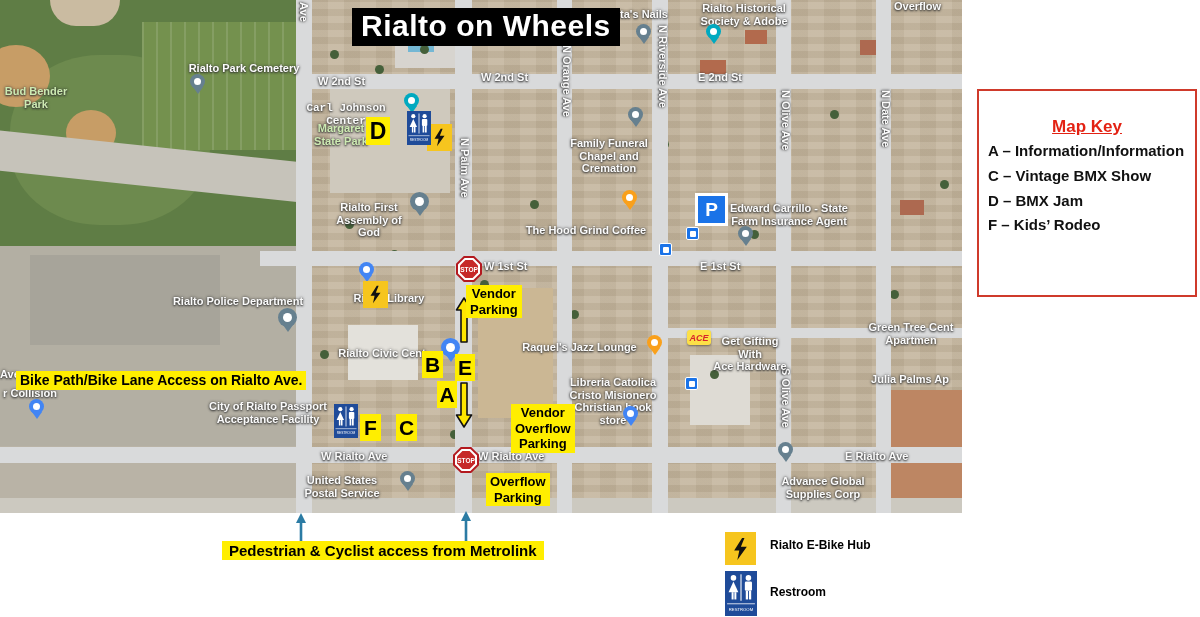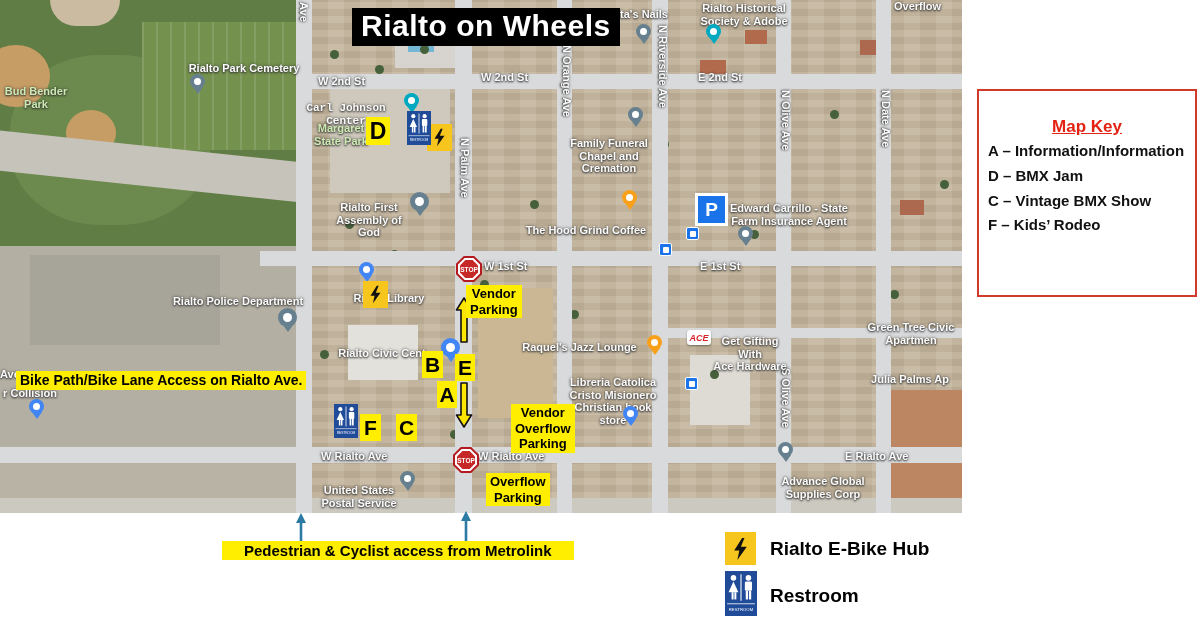--- a/index.html
+++ b/index.html
@@ -34,21 +34,21 @@
   .pin-gray{color:#66808f;} .pin-teal{color:#00a9c0;} .pin-orange{color:#f9a01b;} .pin-blue{color:#4285f4;}
   .pin-lg{width:19px;height:19px;} .pin-lg::before{inset:5px;} .pin-lg::after{top:17px;}
 
   .bus{position:absolute;z-index:4;width:11px;height:11px;background:#1a73e8;border:1px solid #fff;
        border-radius:2px;}
   .bus::after{content:"";position:absolute;inset:2.5px;background:#fff;border-radius:1px;}
 
   .pbox{position:absolute;z-index:4;width:27px;height:27px;background:#1a73e8;border:3px solid #fff;
         color:#fff;font-weight:bold;font-size:19px;display:flex;align-items:center;justify-content:center;}
 
-  .acebox{position:absolute;z-index:4;width:24px;height:15px;background:#ffffff;border-radius:3px;
+  .acebox{position:absolute;z-index:4;width:24px;height:15px;background:#fde047;border-radius:3px;
         color:#d8242c;font-weight:bold;font-style:italic;font-size:9px;display:flex;align-items:center;
         justify-content:center;box-shadow:0 1px 2px rgba(0,0,0,.4);}
 
   
   .stopsign{position:absolute;z-index:6;width:26px;height:26px;background:#b3191f;
      clip-path:polygon(30% 0,70% 0,100% 30%,100% 70%,70% 100%,30% 100%,0 70%,0 30%);}
   .stopsign::before{content:"";position:absolute;inset:2px;background:#fff;
      clip-path:polygon(30% 0,70% 0,100% 30%,100% 70%,70% 100%,30% 100%,0 70%,0 30%);}
   .stopin{position:absolute;inset:4px;background:#c62828;z-index:1;
      clip-path:polygon(30% 0,70% 0,100% 30%,100% 70%,70% 100%,30% 100%,0 70%,0 30%);
@@ -70,23 +70,23 @@
          font-size:30px;padding:1px 9px 3px 9px;letter-spacing:.5px;}
 
   
   #mapkey{position:absolute;left:977px;top:89px;width:216px;height:204px;background:#fff;
           border:2px solid #cf3a2b;z-index:7;}
   #mapkey .mk-title{margin-top:26px;text-align:center;color:#e32213;font-weight:bold;font-size:17px;
           text-decoration:underline;}
   #mapkey .mk-entry{margin:3px 0 0 9px;color:#111;font-weight:bold;font-size:15px;line-height:1.45;}
 
   
-  .leg-lab{position:absolute;color:#000;font-weight:bold;font-size:19px;z-index:7;}
+  .leg-lab{position:absolute;color:#000;font-weight:bold;font-size:12px;z-index:7;}
   .bot-lab{position:absolute;z-index:7;background:#ffee00;color:#000;font-weight:bold;font-size:15px;
-           padding:1px 22px;}
+           padding:1px 7px;}
 </style>
 </head>
 <body>
 
 <div id="map">
 
   <div class="terr" style="left:0;top:0;width:318px;height:248px;background:#5f7d45;"></div>
   <div class="terr" style="left:10px;top:55px;width:200px;height:170px;background:#6d8a4e;border-radius:45%;"></div>
   <div class="terr" style="left:142px;top:22px;width:162px;height:128px;background:#74914e;background-image:repeating-linear-gradient(90deg,rgba(255,255,255,.12) 0 2px,transparent 2px 14px);"></div>
   <div class="terr" style="left:-18px;top:45px;width:68px;height:62px;background:#c79d66;border-radius:50%;"></div>
@@ -156,28 +156,30 @@
 Chapel and Cremation</div>
   <div class="mlab" style="left:520px;top:224px;width:132px;">The Hood Grind Coffee</div>
   <div class="mlab" style="left:723px;top:202px;width:132px;">Edward Carrillo - State
 Farm Insurance Agent</div>
   <div class="mlab" style="left:162px;top:295px;width:152px;">Rialto Police Department</div>
   <div class="mlab" style="left:343px;top:292px;width:92px;">Rialto Library</div>
   <div class="mlab" style="left:331px;top:347px;width:102px;">Rialto Civic Cent</div>
   <div class="mlab" style="left:516px;top:341px;width:127px;">Raquel's Jazz Lounge</div>
   <div class="mlab" style="left:711px;top:335px;width:78px;">Get Gifting With
 Ace Hardware</div>
-  <div class="mlab" style="left:858px;top:321px;width:106px;">Green Tree Civic
+  <div class="mlab" style="left:858px;top:321px;width:106px;">Green Tree Cent
 Apartmen</div>
   <div class="mlab" style="left:864px;top:373px;width:92px;">Julia Palms Ap</div>
   <div class="mlab" style="left:561px;top:376px;width:104px;">Libreria Catolica
 Cristo Misionero
 Christian book store</div>
   <div class="mlab" style="left:0;top:387px;width:60px;">r Collision</div>
-  <div class="mlab" style="left:318px;top:474px;width:82px;margin-top:10px;">United States
+  <div class="mlab" style="left:202px;top:400px;width:132px;">City of Rialto Passport
+Acceptance Facility</div>
+  <div class="mlab" style="left:301px;top:474px;width:82px;">United States
 Postal Service</div>
   <div class="mlab" style="left:774px;top:475px;width:98px;">Advance Global
 Supplies Corp</div>
 
   <div class="pin pin-gray" style="left:190px;top:74px;"></div>
   <div class="pin pin-teal" style="left:404px;top:93px;"></div>
   <div class="pin pin-gray" style="left:636px;top:24px;"></div>
   <div class="pin pin-teal" style="left:706px;top:24px;"></div>
   <div class="pin pin-gray" style="left:628px;top:107px;"></div>
   <div class="pin pin-gray pin-lg" style="left:410px;top:192px;"></div>
@@ -272,22 +274,22 @@
   <div class="ylab" style="left:486px;top:473px;">Overflow
 Parking</div>
   <div class="ylab" style="left:16px;top:371px;font-size:14px;white-space:nowrap;text-align:right;">Bike Path/Bike Lane Access on Rialto Ave.</div>
 </div>
 
 <div id="title">Rialto on Wheels</div>
 
 <div id="mapkey">
   <div class="mk-title">Map Key</div>
   <div class="mk-entry">A – Information/Information</div>
+  <div class="mk-entry">C – Vintage BMX Show</div>
   <div class="mk-entry">D – BMX Jam</div>
-  <div class="mk-entry">C – Vintage BMX Show</div>
   <div class="mk-entry">F – Kids’ Rodeo</div>
 </div>
 
 <div class="arrowB" style="left:295px;top:512px;">
   <svg width="12" height="32" viewBox="0 0 12 32">
       <path d="M6,31 L6,9" stroke="#2b7ba4" stroke-width="2.6"></path>
       <polygon points="6,1 11,11 1,11" fill="#2b7ba4"></polygon>
     </svg>
 </div>
 <div class="arrowB" style="left:460px;top:510px;">

